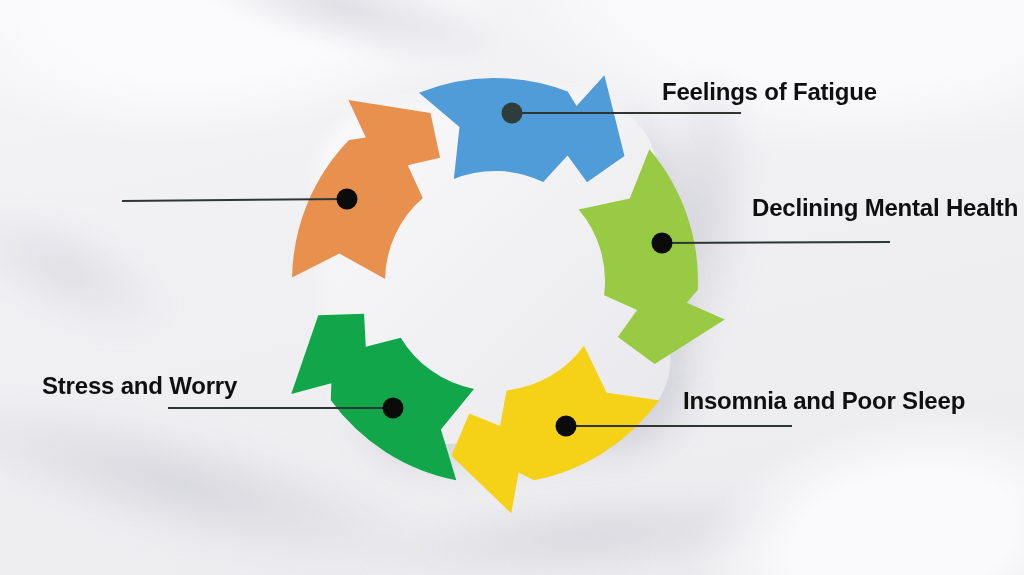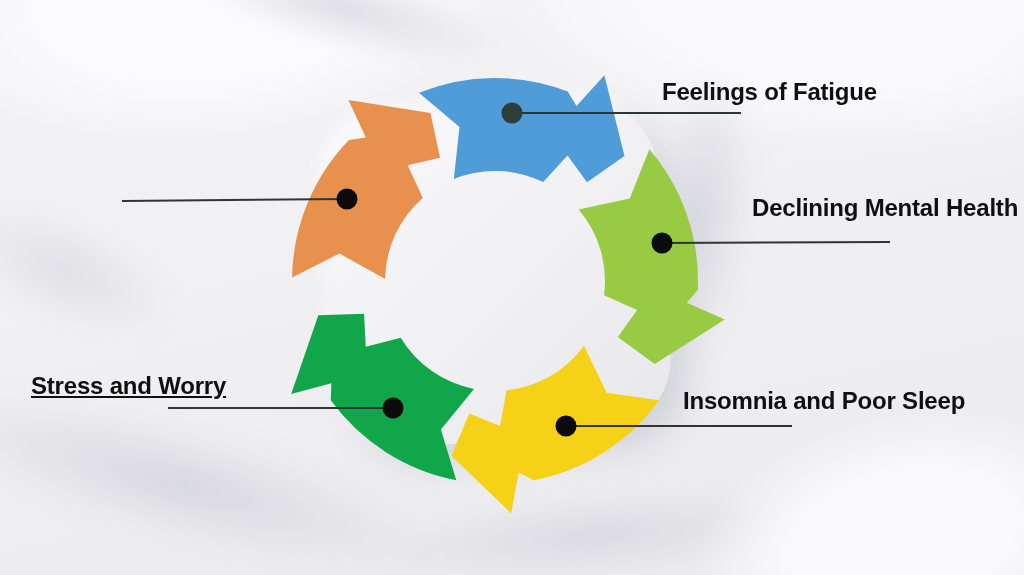--- a/index.html
+++ b/index.html
@@ -36,21 +36,21 @@
     background:radial-gradient(closest-side,#fafafc 52%,rgba(250,250,252,0));transform:rotate(-12deg);}
   svg.cycle{position:absolute;left:0;top:0;}
   .label{
     position:absolute;white-space:nowrap;
     font-weight:700;font-size:24px;line-height:30px;letter-spacing:-0.2px;
     color:#0f0f0f;
   }
   .lbl-fatigue{left:662px;top:77px;}
   .lbl-mental{left:711px;top:193px;margin-left:41px;}
   .lbl-insomnia{left:683px;top:386px;}
-  .lbl-stress{left:31px;top:371px;text-decoration:underline;}
+  .lbl-stress{left:42px;top:371px;}
   .lbl-focus{left:31px;top:159px;}
 </style>
 </head>
 <body>
 
 <div class="stage">
 
   <div class="bg px1"></div>
   <div class="bg px2"></div>
   <div class="bg crease-top"></div>

